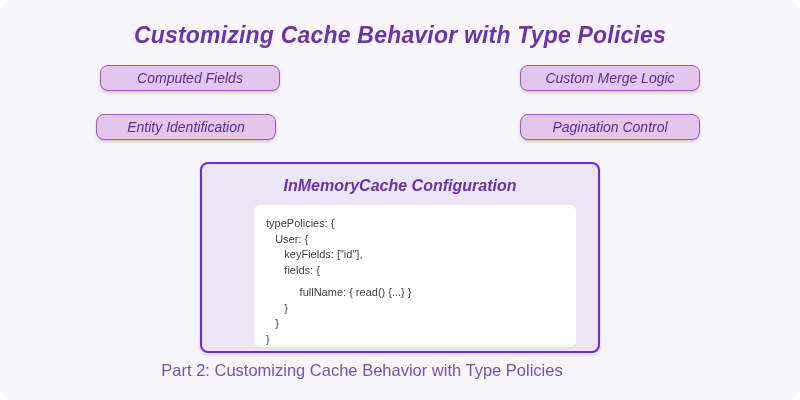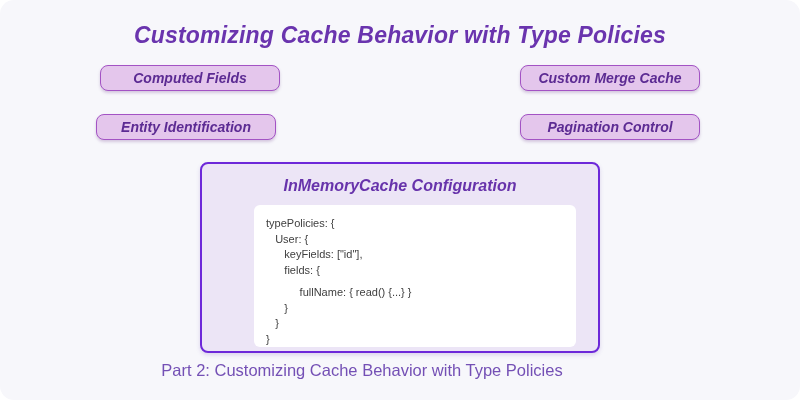--- a/index.html
+++ b/index.html
@@ -28,21 +28,21 @@
   .feature-box {
     position: absolute;
     width: 180px; height: 26px;
     background: #e4c6ec;
     border: 1.5px solid #a353c4;
     border-radius: 8px;
     display: flex;
     align-items: center;
     justify-content: center;
     font-size: 14px;
-    font-weight: bold;
+    font-weight: normal;
     font-style: italic;
     color: #5c2b93;
     box-shadow: 0 2px 3px rgba(110, 60, 140, 0.25);
   }
   .box-computed     { left: 100px; top: 65px; }
   .box-entity       { left: 96px; top: 114px; }
   .box-merge        { left: 520px; top: 65px; }
   .box-pagination   { left: 520px; top: 114px; }
 
   .config-panel {
@@ -99,21 +99,21 @@
 
   <div class="feature-box box-computed">
     <span>Computed Fields</span>
   </div>
 
   <div class="feature-box box-entity">
     <span>Entity Identification</span>
   </div>
 
   <div class="feature-box box-merge">
-    <span>Custom Merge Cache</span>
+    <span>Custom Merge Logic</span>
   </div>
 
   <div class="feature-box box-pagination">
     <span>Pagination Control</span>
   </div>
 
   <div class="config-panel">
 
     <div class="panel-title">InMemoryCache Configuration</div>
 

